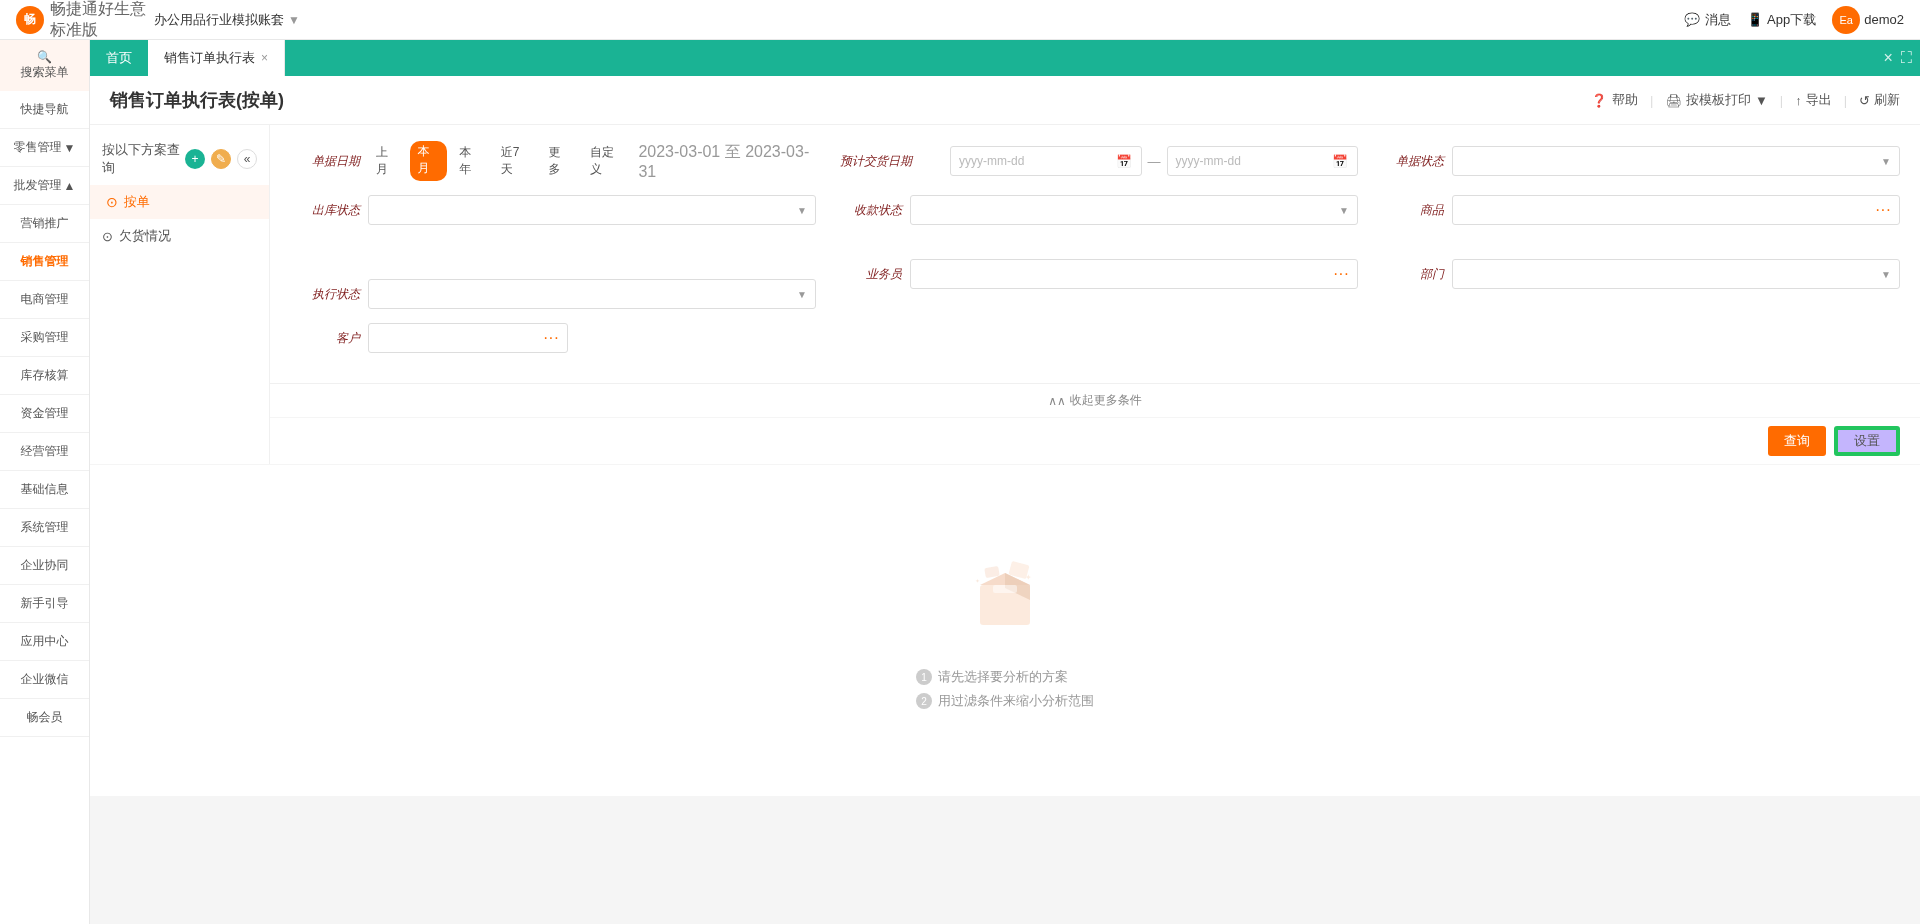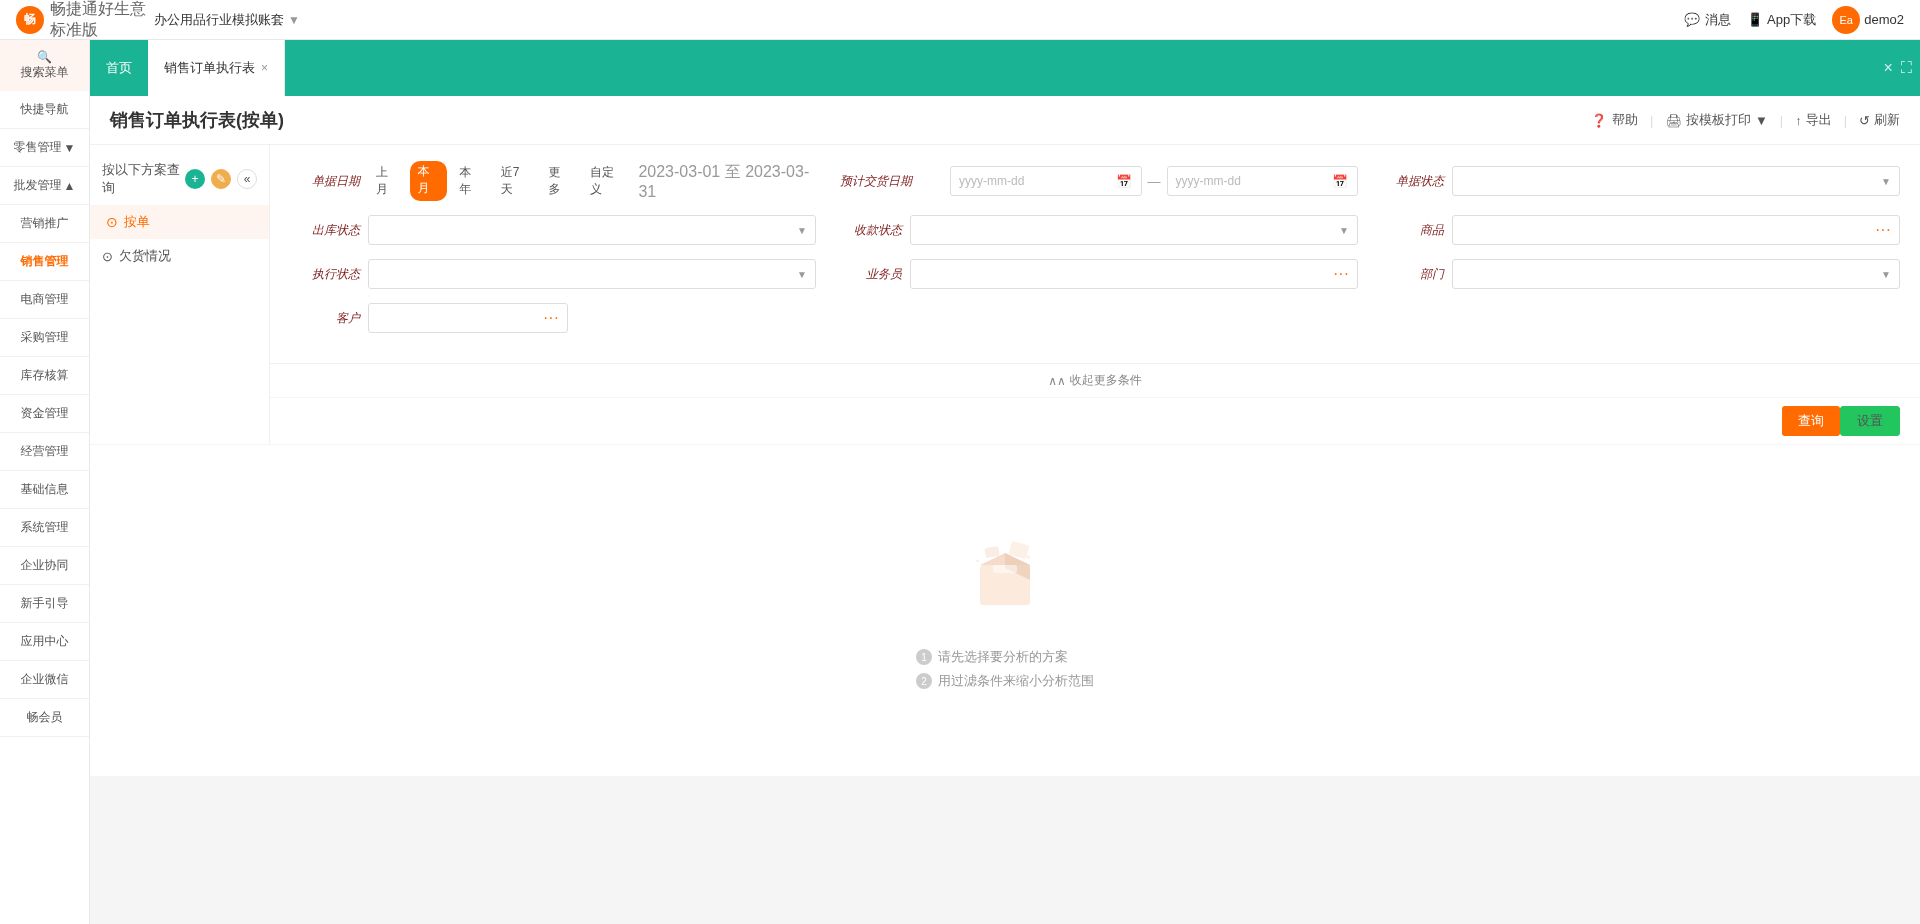--- a/index.html
+++ b/index.html
@@ -34,21 +34,21 @@
     .sidebar { width: 90px; background: #fff; border-right: 1px solid #e8e8e8; display: flex; flex-direction: column; overflow-y: auto; flex-shrink: 0; }
     .sidebar-item { padding: 10px 4px; text-align: center; cursor: pointer; font-size: 12px; color: #555; border-bottom: 1px solid #f0f0f0; }
     .sidebar-item.active { color: #ff6b00; font-weight: bold; }
     .sidebar-item.with-arrow { display: flex; align-items: center; justify-content: center; gap: 2px; }
     .sidebar-search { padding: 10px 4px; text-align: center; cursor: pointer; font-size: 12px; color: #555; background: #fff5f0; }
 
     
     .content-area { flex: 1; display: flex; flex-direction: column; overflow: hidden; }
 
     
-    .tab-bar { height: 56px; background: #1ab394; display: flex; align-items: center; padding: 0; flex-shrink: 0; }
+    .tab-bar { height: 36px; background: #1ab394; display: flex; align-items: center; padding: 0; flex-shrink: 0; }
     .tab-home { padding: 0 16px; height: 100%; display: flex; align-items: center; color: #fff; font-size: 13px; cursor: pointer; }
     .tab-item { height: 100%; display: flex; align-items: center; gap: 6px; padding: 0 16px; background: #fff; color: #333; font-size: 13px; cursor: pointer; position: relative; border-right: 1px solid #e8e8e8; }
     .tab-item .close-btn { color: #999; font-size: 12px; cursor: pointer; display: flex; align-items: center; }
     .tab-bar-actions { margin-left: auto; display: flex; align-items: center; height: 100%; padding: 0 8px; gap: 8px; }
     .tab-bar-action { color: #fff; cursor: pointer; font-size: 16px; opacity: 0.8; }
 
     
     .page-content { flex: 1; overflow-y: auto; background: #f5f5f5; padding: 0; }
 
     
@@ -88,24 +88,24 @@
     .date-dash { color: #999; }
     .date-icon { color: #ff6b00; font-size: 13px; }
     .date-tabs { display: flex; gap: 4px; }
     .date-tab { padding: 3px 8px; font-size: 12px; cursor: pointer; color: #555; border-radius: 2px; }
     .date-tab.active { background: #ff6b00; color: #fff; border-radius: 10px; padding: 2px 8px; }
     .date-range-text { font-size: 16px; color: #999; }
     .filter-dots { color: #ff6b00; cursor: pointer; font-size: 16px; }
     .collapse-bar { text-align: center; padding: 8px 0; border-top: 1px solid #f0f0f0; cursor: pointer; color: #888; font-size: 12px; display: flex; align-items: center; justify-content: center; gap: 4px; }
 
     
-    .action-row { display: flex; justify-content: flex-end; padding: 8px 20px; background: #fff; border-top: 1px solid #f5f5f5; }
+    .action-row { display: flex; justify-content: flex-end; gap: 8px; padding: 8px 20px; background: #fff; border-top: 1px solid #f5f5f5; }
     .btn { height: 30px; padding: 0 16px; border-radius: 3px; font-size: 13px; cursor: pointer; border: none; outline: none; }
     .btn-primary { background: #ff6b00; color: #fff; }
-    .btn-default { background: #22c55e; color: #555; border: 1px solid #22c55e; }
+    .btn-default { background: #c4b5fd; color: #555; border: 4px solid #22c55e; }
 
     
     .empty-state { display: flex; flex-direction: column; align-items: center; justify-content: center; padding: 80px 0; background: #fff; margin-top: 1px; }
     .empty-icon { margin-bottom: 20px; position: relative; }
     .empty-icon svg { opacity: 0.5; }
     .empty-tips { list-style: none; color: #999; font-size: 13px; }
     .empty-tips li { margin-bottom: 6px; display: flex; align-items: center; gap: 6px; }
     .tip-num { width: 16px; height: 16px; border-radius: 50%; background: #ccc; color: #fff; font-size: 10px; display: flex; align-items: center; justify-content: center; flex-shrink: 0; }
 
     
@@ -335,21 +335,21 @@
               <div class="filter-field" style="flex:2;">
                 <span class="filter-label">商品</span>
                 <div class="filter-select">
                   <span></span>
                   <span class="filter-dots">···</span>
                 </div>
               </div>
             </div>
 
             <div class="filter-row">
-              <div class="filter-field" style="flex:2;">
+              <div class="filter-field" style="flex:2;margin-top:40px;">
                 <span class="filter-label">执行状态</span>
                 <div class="filter-select">
                   <span></span>
                   <span class="filter-select-arrow">▼</span>
                 </div>
               </div>
               <div class="filter-field" style="flex:2;">
                 <span class="filter-label">业务员</span>
                 <div class="filter-select">
                   <span></span>

